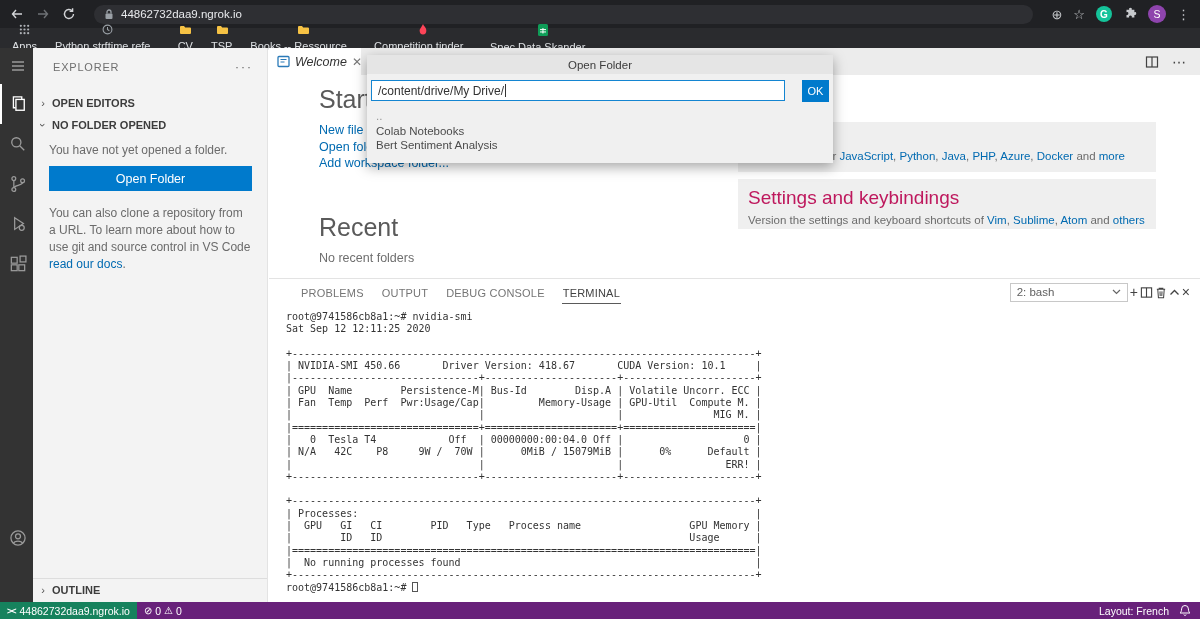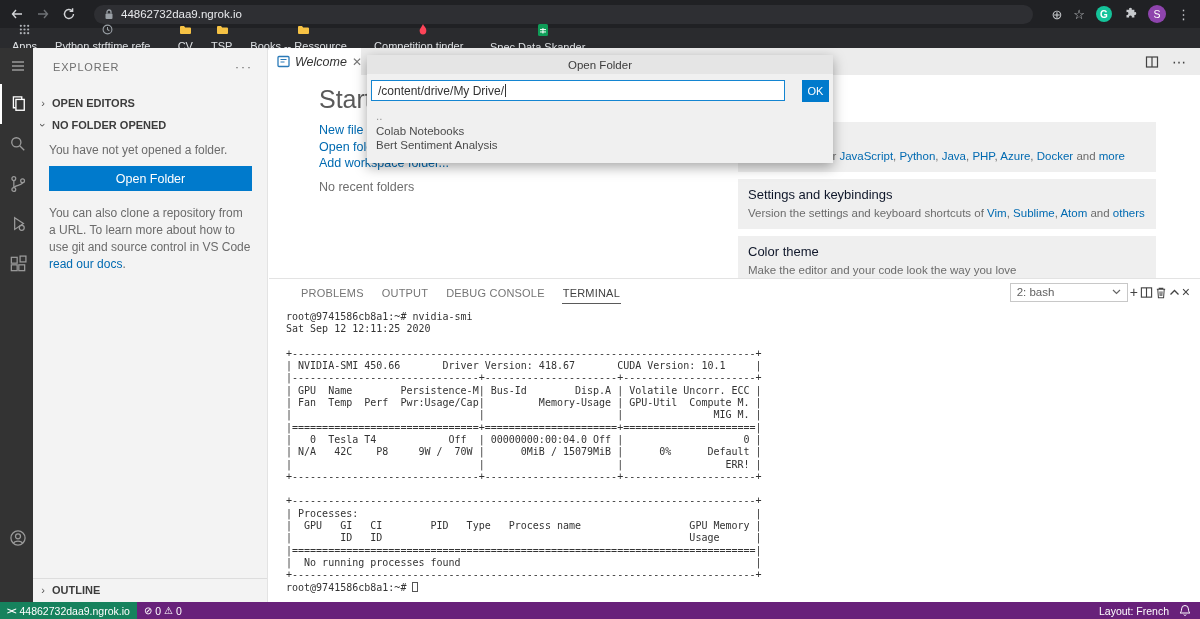--- a/index.html
+++ b/index.html
@@ -67,21 +67,21 @@
   .wp-h { font-size:25px; font-weight:normal; color:#5a5a5a; }
   .start-links { margin-top:9px; display:flex; flex-direction:column; gap:2px; }
   .wp-link { font-size:12.5px; color:#006ab1; line-height:14.5px; white-space:nowrap; cursor:pointer; }
   .recent-h { margin-top:42px; }
   .recent-empty { font-size:12.5px; color:#6e6e6e; margin-top:9px; }
 
   .customize-col { position:absolute; left:469px; top:47px; width:418px; display:flex;
     flex-direction:column; gap:7px; }
   .wp-box { background:#efefef; padding:8px 10px; height:50px; overflow:hidden; }
   .wp-box.no-title { padding-top:27px; }
-  .box-title { font-size:13px; color:#0f172a; margin-bottom:4px; }
+  .box-title { font-size:19px; color:#be185d; margin-bottom:4px; }
   .box-body { font-size:11.5px; color:#6c6c6c; line-height:1.3; white-space:nowrap; }
 
   
   .panel { position:absolute; top:230px; left:0; right:0; bottom:0; background:#fff; border-top:1px solid #e3e3e3; }
   .panel-header { height:26px; display:flex; align-items:center; padding:0 10px 0 31px; }
   .panel-tab { font-size:11px; color:#757575; margin-right:16px; letter-spacing:0.2px;
     padding:6px 1px 4px; cursor:pointer; }
   .panel-tab.active { color:#424242; border-bottom:1px solid #5a5a5a; }
   .panel-right { margin-left:auto; display:flex; align-items:center; gap:2px; color:#424242; }
   .shell-select { width:118px; height:19px; border:1px solid #c8c8c8; background:#fff; display:flex;
@@ -328,33 +328,30 @@
   </div>
 
   <div class="editor-content">
     <div class="start-col">
       <div class="wp-h">Start</div>
       <div class="start-links">
         <span class="wp-link">New file</span>
         <span class="wp-link">Open folder...</span>
         <span class="wp-link">Add workspace folder...</span>
       </div>
+      <div class="wp-h recent-h">Recent</div>
       <div class="recent-empty">No recent folders</div>
     </div>
     <div class="customize-col">
       <div class="wp-box no-title">
         <div class="box-body"><span>Install support for </span><span class="link">JavaScript</span><span>, </span><span class="link">Python</span><span>, </span><span class="link">Java</span><span>, </span><span class="link">PHP</span><span>, </span><span class="link">Azure</span><span>, </span><span class="link">Docker</span><span> and </span><span class="link">more</span></div>
       </div>
       <div class="wp-box">
         <div class="box-title">Settings and keybindings</div>
         <div class="box-body"><span>Version the settings and keyboard shortcuts of </span><span class="link">Vim</span><span>, </span><span class="link">Sublime</span><span>, </span><span class="link">Atom</span><span> and </span><span class="link">others</span></div>
-      </div>
-      <div class="wp-box">
-        <div class="box-title">Color theme</div>
-        <div class="box-body"><span>Make the editor and your code look the way you love</span></div>
       </div>
     </div>
   </div>
 
   <div class="panel">
     <div class="panel-header">
       <span class="panel-tab">PROBLEMS</span>
       <span class="panel-tab">OUTPUT</span>
       <span class="panel-tab">DEBUG CONSOLE</span>
       <span class="panel-tab active">TERMINAL</span>

